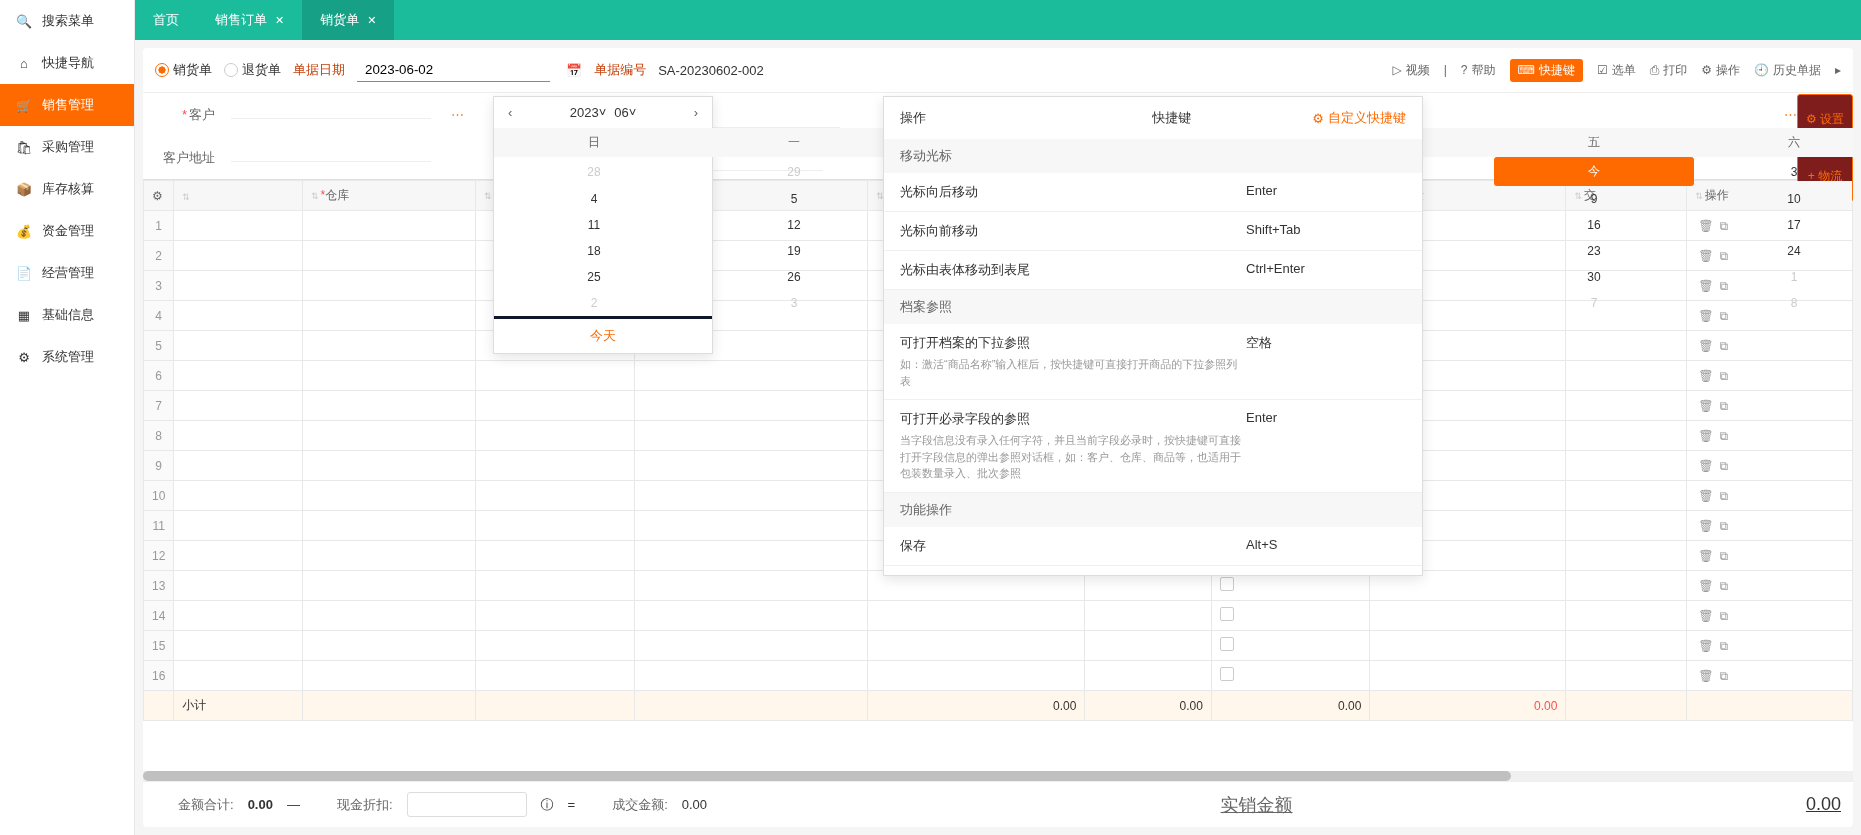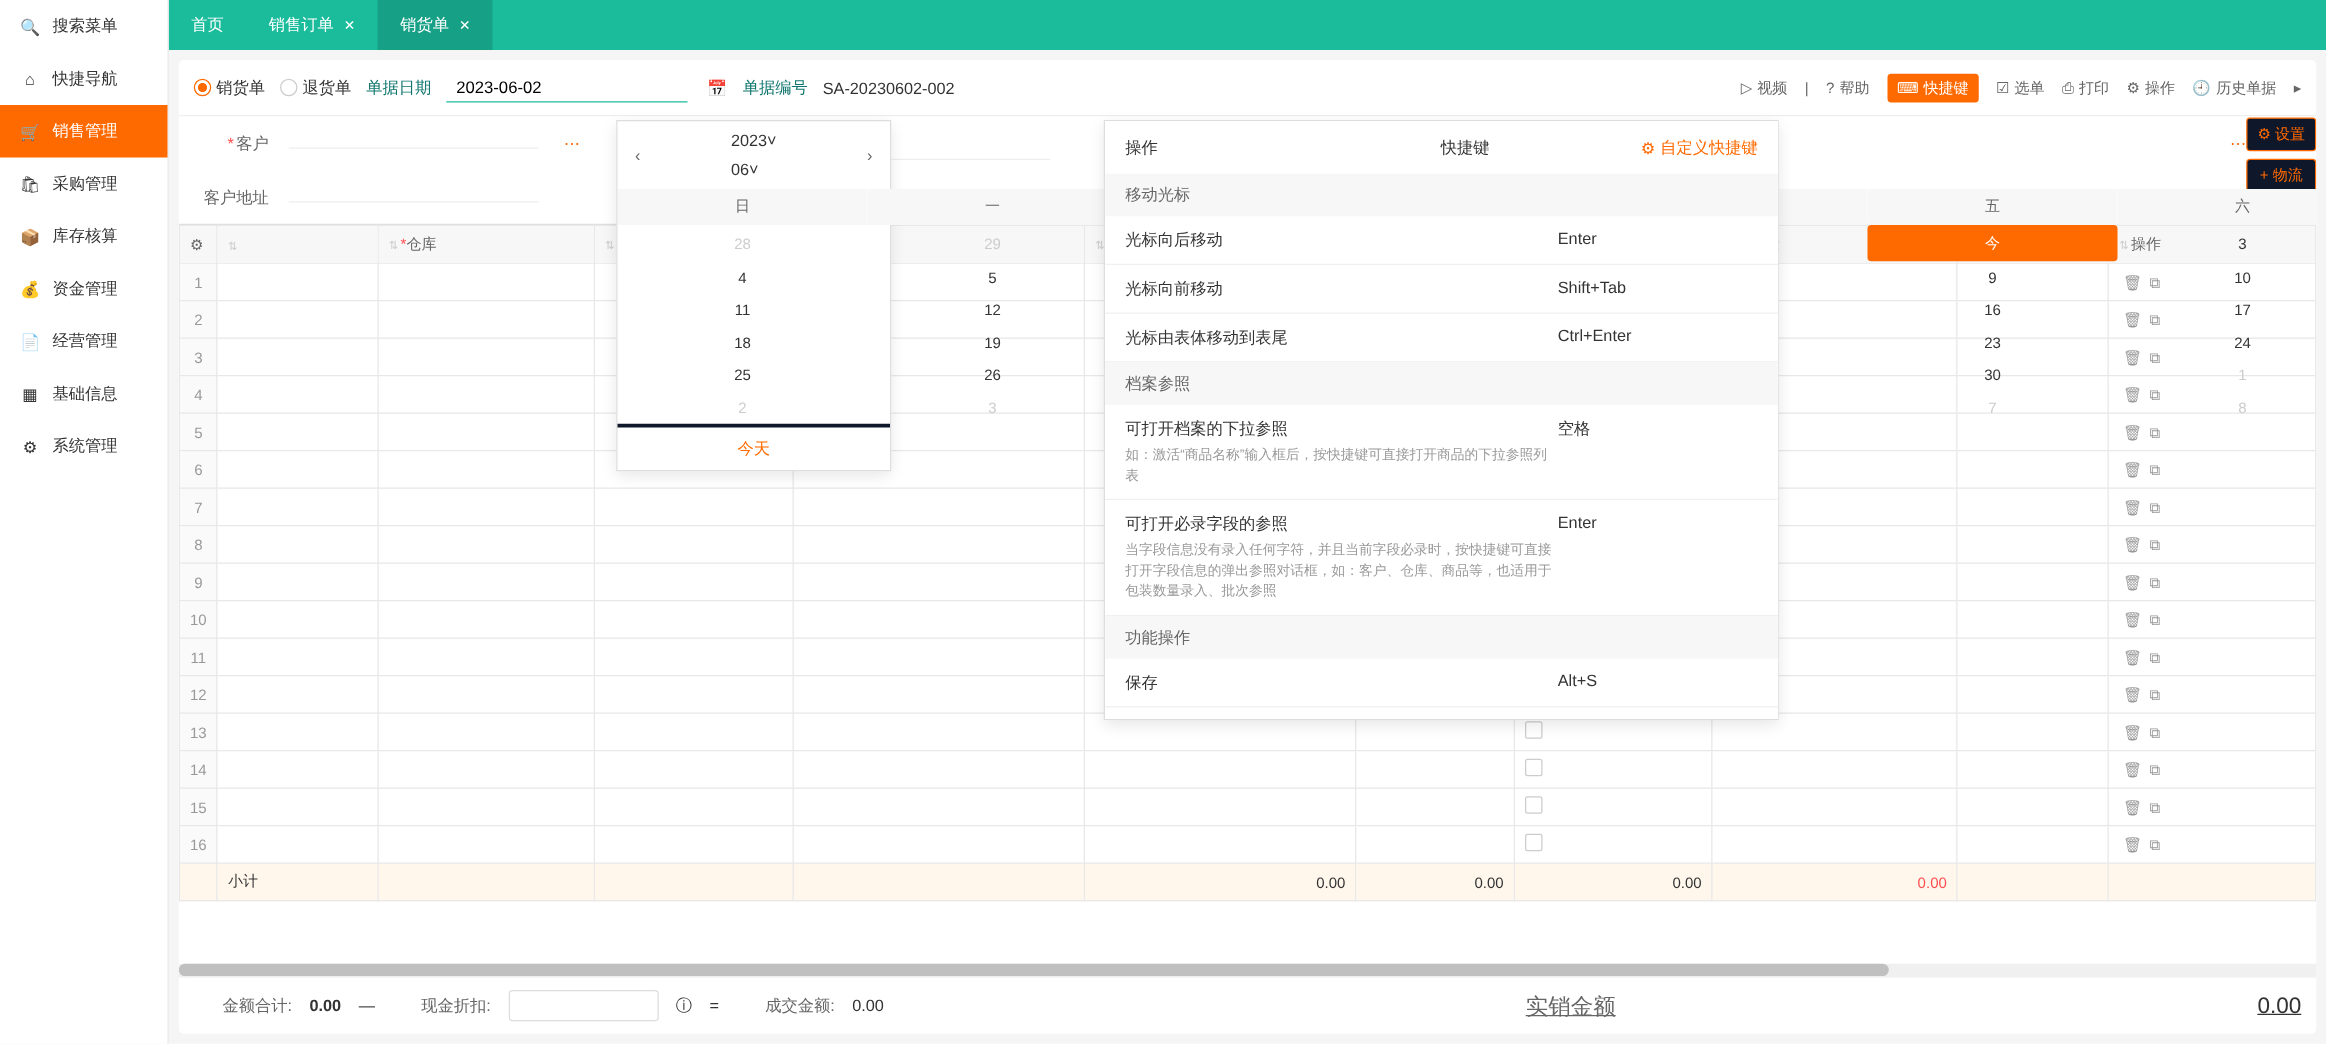--- a/index.html
+++ b/index.html
@@ -12,34 +12,34 @@
 .main{flex:1;display:flex;flex-direction:column;overflow:hidden;}
 .tabs{background:#1abc9c;height:40px;display:flex;align-items:center;}
 .tab{padding:0 18px;height:40px;display:flex;align-items:center;color:#fff;cursor:pointer;gap:8px;}
 .tab.active{background:#16a085;}
 .tab .x{font-size:11px;}
 .content{flex:1;background:#fff;margin:8px;border-radius:4px;padding:10px 0 0 0;position:relative;overflow:hidden;display:flex;flex-direction:column;}
 .toprow{display:flex;align-items:center;padding:0 12px 10px 12px;gap:12px;border-bottom:1px solid #eee;}
 .radio{display:flex;align-items:center;gap:4px;}
 .radio .dot{width:14px;height:14px;border-radius:50%;border:1px solid #ccc;display:inline-block;}
 .radio.on .dot{border-color:#ff6a00;background:radial-gradient(circle,#ff6a00 40%,#fff 45%);}
-.fld-lbl{color:#0f766e;}
+.fld-lbl{color:#c2410c;}
 .inp{border:1px solid #ddd;padding:4px 8px;border-radius:3px;min-width:120px;}
 .inp.underline{border:none;border-bottom:1px solid #1abc9c;border-radius:0;}
 .cal-ico{color:#ff6a00;margin-left:4px;}
 .toolbar{margin-left:auto;display:flex;align-items:center;gap:14px;font-size:12px;color:#666;}
 .tbtn{display:flex;align-items:center;gap:4px;cursor:pointer;}
 .tbtn.orange{background:#ff6a00;color:#fff;padding:3px 8px;border-radius:3px;}
 .formrow{display:flex;align-items:center;padding:8px 12px;gap:16px;}
 .formrow .req{color:#ff4d4f;margin-right:2px;}
 .formrow .lbl{color:#666;min-width:60px;text-align:right;}
 .formrow .val{min-width:200px;border-bottom:1px solid #eee;padding:4px;}
 .more{color:#ff6a00;cursor:pointer;padding:4px;}
 .rbtns{position:absolute;right:0;top:46px;display:flex;flex-direction:column;gap:6px;}
-.rbtn{border:1px solid #ff6a00;color:#ff6a00;padding:4px 8px;border-radius:3px;background:#0f172a;cursor:pointer;font-size:12px;}
+.rbtn{border:1px solid #ff6a00;color:#ff6a00;padding:16px 8px;border-radius:3px;background:#7f1d1d;cursor:pointer;font-size:12px;}
 .grid{flex:1;overflow:auto;border-top:1px solid #e0e0e0;}
 table{border-collapse:collapse;width:100%;min-width:1400px;}
 th,td{border:1px solid #e8e8e8;padding:6px 8px;font-size:12px;text-align:left;white-space:nowrap;}
 th{background:#f7f7f7;color:#666;font-weight:normal;position:relative;}
 th .req{color:#ff4d4f;}
 th .sort{color:#ccc;font-size:9px;margin-right:2px;}
 td.rn{text-align:center;color:#999;background:#fafafa;}
 tr.subtotal td{background:#fff7ec;}
 tr.subtotal .amt{text-align:right;}
 tr.subtotal .red{color:#ff4d4f;}
@@ -47,21 +47,21 @@
 .rowact{color:#999;cursor:pointer;margin:0 3px;}
 .footer{padding:10px 12px;display:flex;align-items:center;gap:14px;border-top:1px solid #eee;}
 .footer .lbl{color:#666;margin-left:23px;}
 .footer .big{font-size:18px;margin-left:auto;text-decoration:underline;}
 .hscroll{height:10px;background:#f0f0f0;}
 .hscroll .thumb{height:10px;background:#c0c0c0;width:80%;border-radius:5px;}
 
 .calpop{position:absolute;top:48px;left:350px;width:220px;background:#fff;border:1px solid #ddd;box-shadow:0 4px 12px rgba(0,0,0,.1);z-index:20;}
 .calhdr{display:flex;align-items:center;justify-content:space-between;padding:8px;}
 .calhdr .nav{cursor:pointer;color:#666;padding:0 6px;}
-.calhdr .ym{display:flex;gap:8px;flex-direction:column;}
+.calhdr .ym{display:flex;gap:8px;}
 .caltbl{width:100%;border-collapse:collapse;}
 .caltbl th,.caltbl td{border:none;text-align:center;padding:6px 0;font-size:12px;}
 .caltbl td{cursor:pointer;}
 .caltbl td.dim{color:#ccc;}
 .caltbl td.today{background:#ff6a00;color:#fff;border-radius:3px;}
 .calftr{text-align:center;padding:8px;color:#ff6a00;cursor:pointer;border-top:3px solid #0f172a;}
 
 .skpop{position:absolute;top:48px;left:740px;width:540px;background:#fff;border:1px solid #ddd;box-shadow:0 4px 12px rgba(0,0,0,.1);z-index:20;max-height:480px;overflow:auto;}
 .skpop .skhdr{display:flex;padding:12px 16px;align-items:center;}
 .skpop .skhdr .t1{flex:1;}

